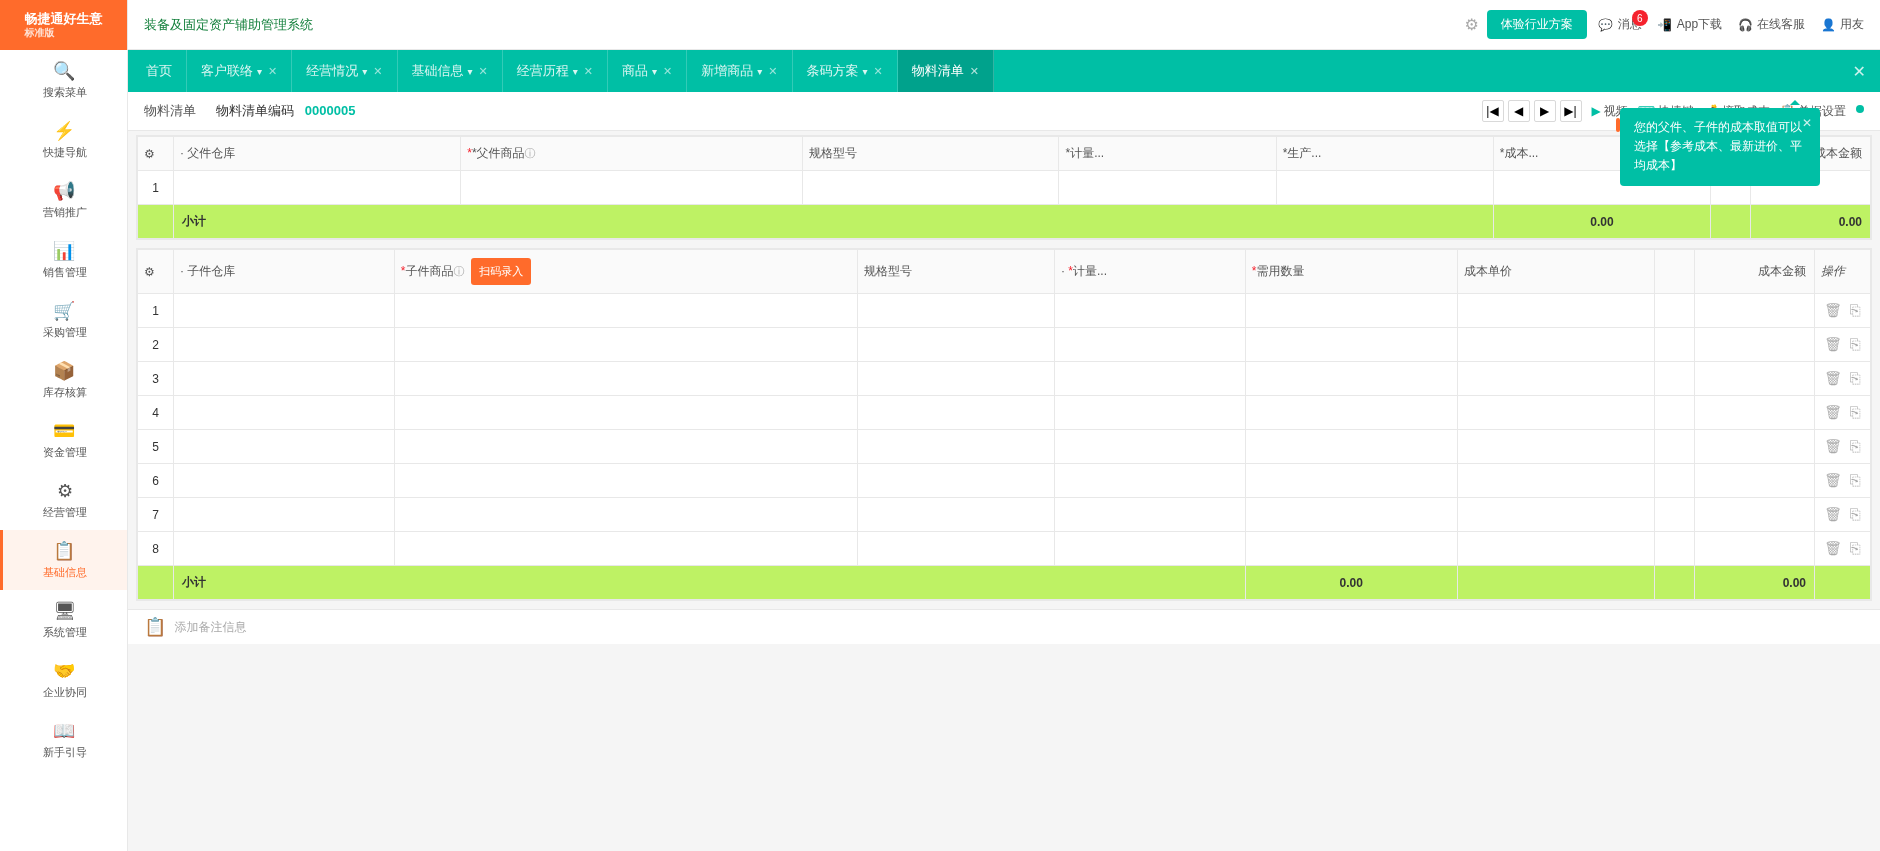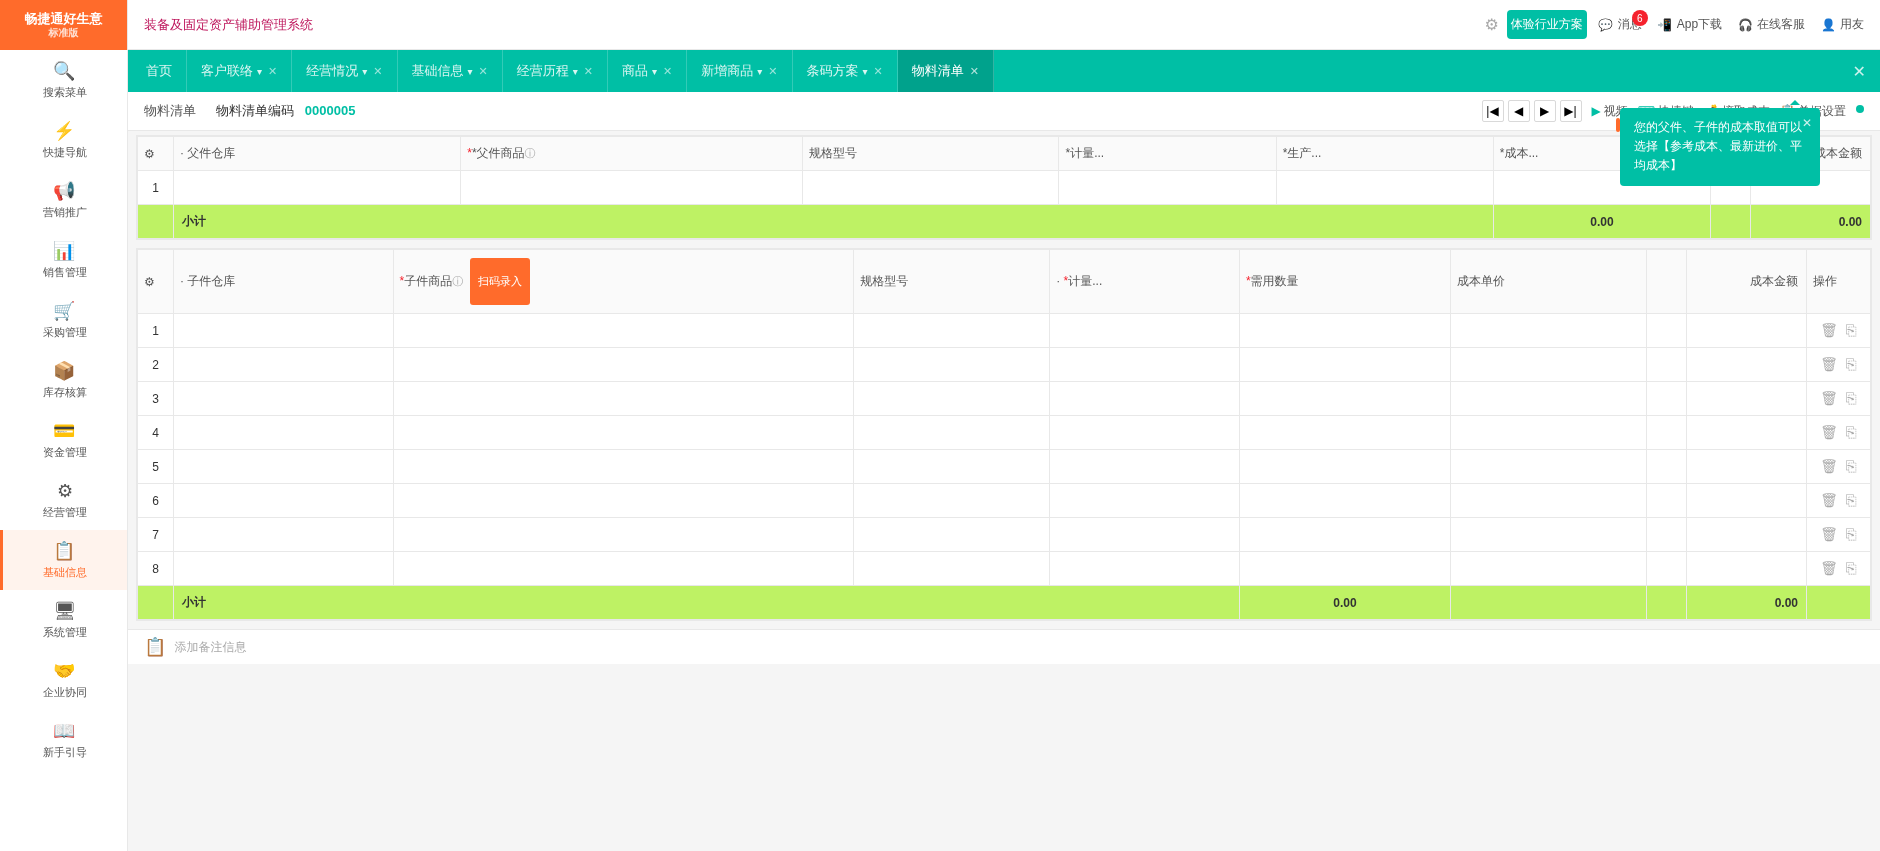--- a/index.html
+++ b/index.html
@@ -19,21 +19,21 @@
       height: 50px;
       display: flex;
       align-items: center;
       justify-content: center;
       color: #fff;
       font-size: 13px;
       font-weight: bold;
       padding: 0 8px;
       flex-shrink: 0;
     }
-    .sidebar-logo-text { line-height: 1.2; text-align: center; }
+    .sidebar-logo-text { line-height: 1.2; }
     .sidebar-logo-sub { font-size: 10px; color: rgba(255,255,255,0.8); }
     .sidebar-item {
       display: flex;
       flex-direction: column;
       align-items: center;
       padding: 10px 4px;
       cursor: pointer;
       color: #555;
       font-size: 11px;
       border-left: 3px solid transparent;
@@ -54,33 +54,33 @@
       background: #fff;
       height: 50px;
       display: flex;
       align-items: center;
       padding: 0 16px;
       border-bottom: 1px solid #e8e8e8;
       flex-shrink: 0;
     }
     .system-title {
       font-size: 13px;
-      color: #be185d;
+      color: #15803d;
       flex: 1;
     }
     .top-right {
       display: flex;
       align-items: center;
       gap: 16px;
     }
     .top-btn {
       background: #00bfa5;
       color: #fff;
       border: none;
-      padding: 6px 4px;
+      padding: 6px 14px;
       border-radius: 4px;
       cursor: pointer;
       font-size: 12px;
     }
     .nav-icon-item {
       display: flex;
       align-items: center;
       gap: 4px;
       color: #555;
       cursor: pointer;
@@ -202,26 +202,26 @@
       padding: 6px 6px;
       color: #333;
       height: 34px;
     }
     .data-table tr.subtotal td {
       background: #bef264;
       font-weight: bold;
     }
     .required { color: #f5222d; }
     .th-config { width: 36px; text-align: center; }
-    .th-ops { width: 64px; text-align: center; }
+    .th-ops { width: 56px; text-align: center; font-style: italic; }
     .scan-btn {
       background: #ff6b2b;
       color: #fff;
       border: none;
-      padding: 16px 8px;
+      padding: 6px 8px;
       border-radius: 3px;
       cursor: pointer;
       font-size: 11px;
     }
     .row-num { text-align: center; color: #aaa; }
     .row-ops { text-align: center; }
     .icon-btn { background: none; border: none; cursor: pointer; color: #aaa; font-size: 14px; margin: 0 2px; }
 
     
     .tooltip-box {

